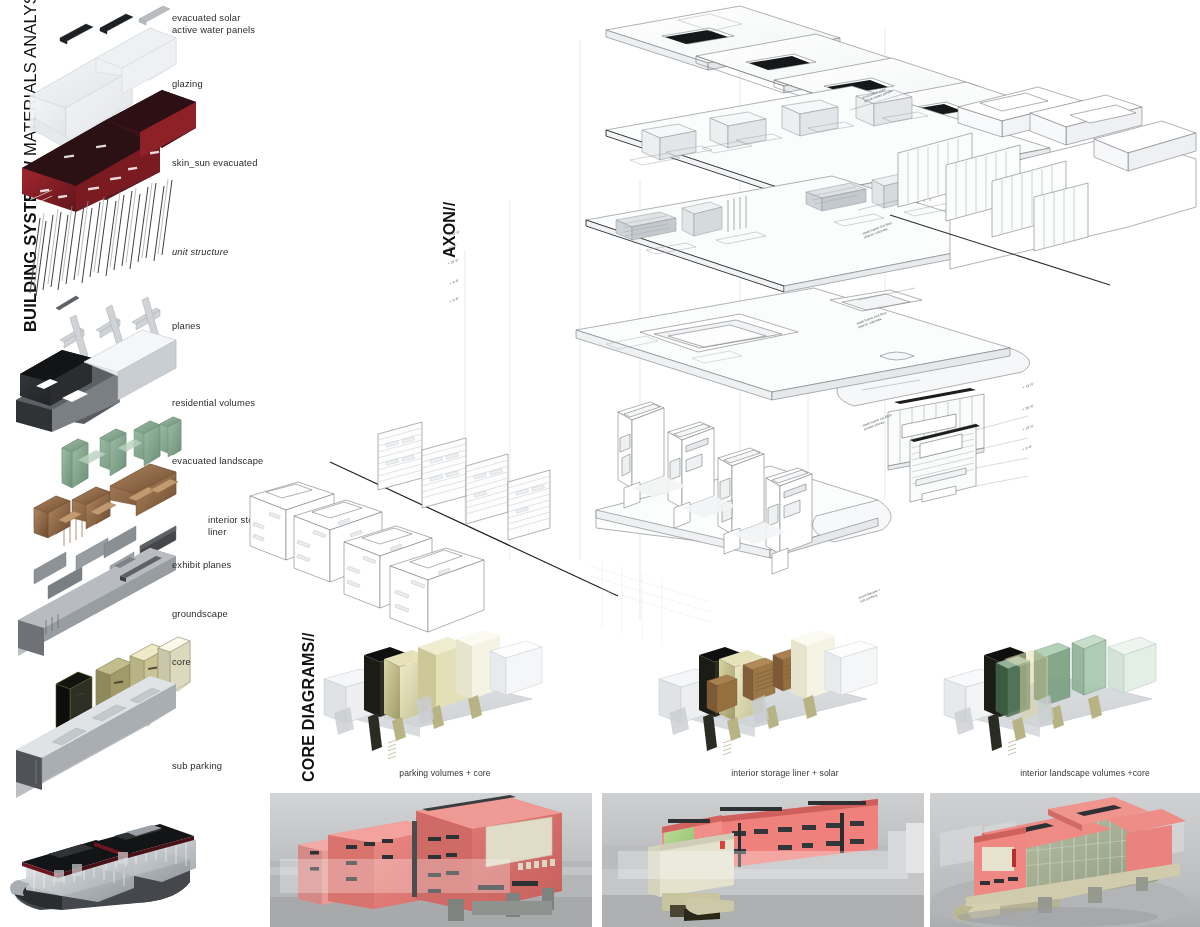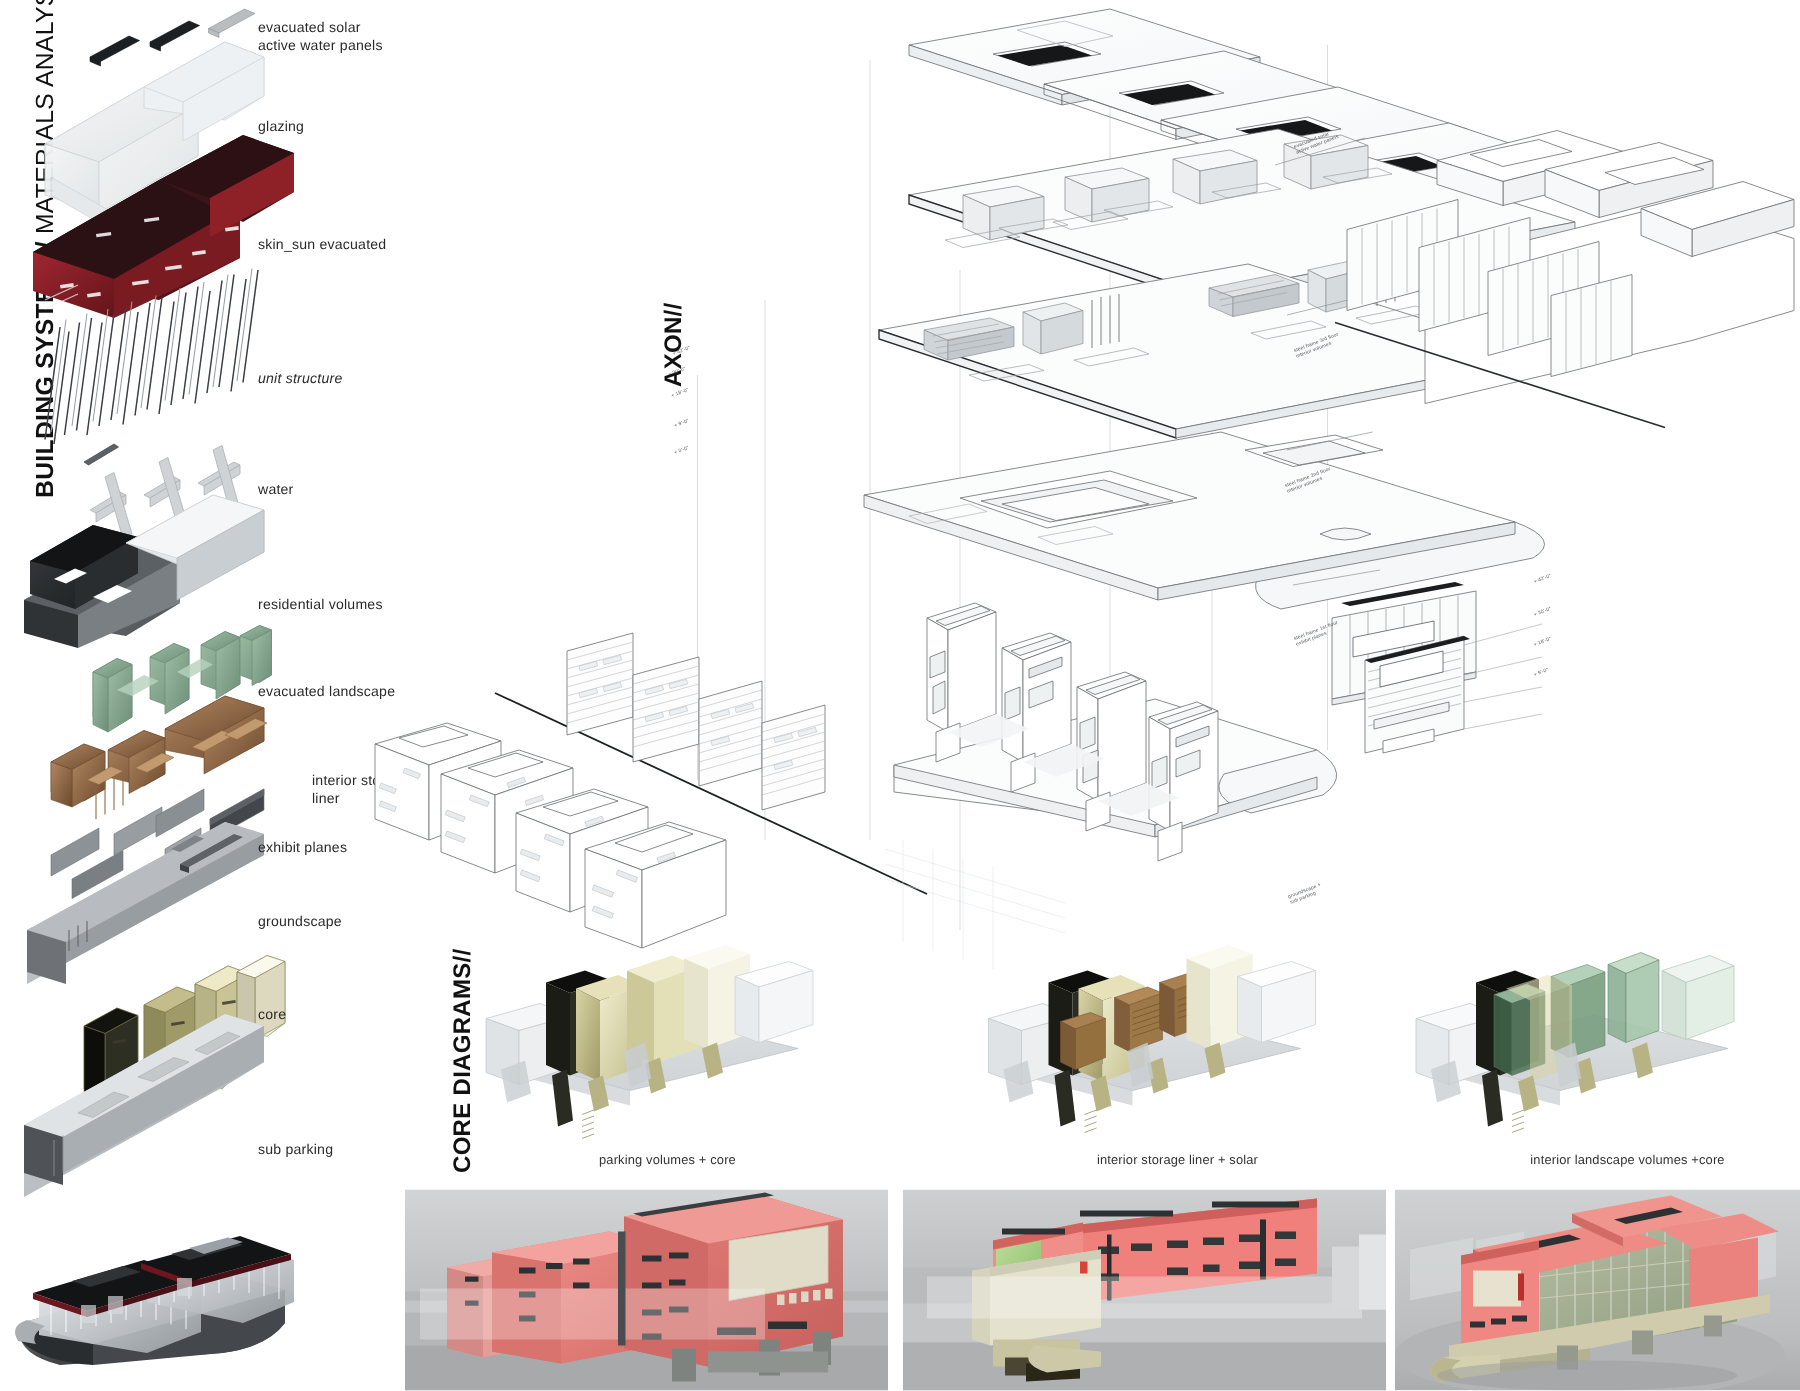--- a/index.html
+++ b/index.html
@@ -381,28 +381,28 @@
         </g>
       </g>
     </svg>
   </div>
 
   <div class="legend-label" style="top:12px;">evacuated solar
 active water panels</div>
   <div class="legend-label" style="top:78px;text-align:right;">glazing</div>
   <div class="legend-label" style="top:157px;">skin_sun evacuated</div>
   <div class="legend-label" style="top:246px;font-style:italic;">unit structure</div>
-  <div class="legend-label" style="top:320px;">water</div>
+  <div class="legend-label" style="top:320px;">planes</div>
   <div class="legend-label" style="top:397px;">residential volumes</div>
   <div class="legend-label" style="top:455px;">evacuated landscape</div>
   <div class="legend-label" style="top:514px;margin-left:36px;">interior storage
 liner</div>
   <div class="legend-label" style="top:559px;">exhibit planes</div>
   <div class="legend-label" style="top:608px;">groundscape</div>
-  <div class="legend-label" style="top:670px;">core</div>
+  <div class="legend-label" style="top:656px;">core</div>
   <div class="legend-label" style="top:760px;">sub parking</div>
 
   <div class="vtitle" id="title-axon">AXON//</div>
 
   <div class="layer" style="left:410px; top:0px;">
     <svg width="790" height="660" viewBox="0 0 790 660">
       <defs>
         <linearGradient id="plateTop" x1="0" y1="0" x2="1" y2="1">
           <stop offset="0%" stop-color="#ffffff"></stop>
             <stop offset="100%" stop-color="#f3f5f6"></stop>

